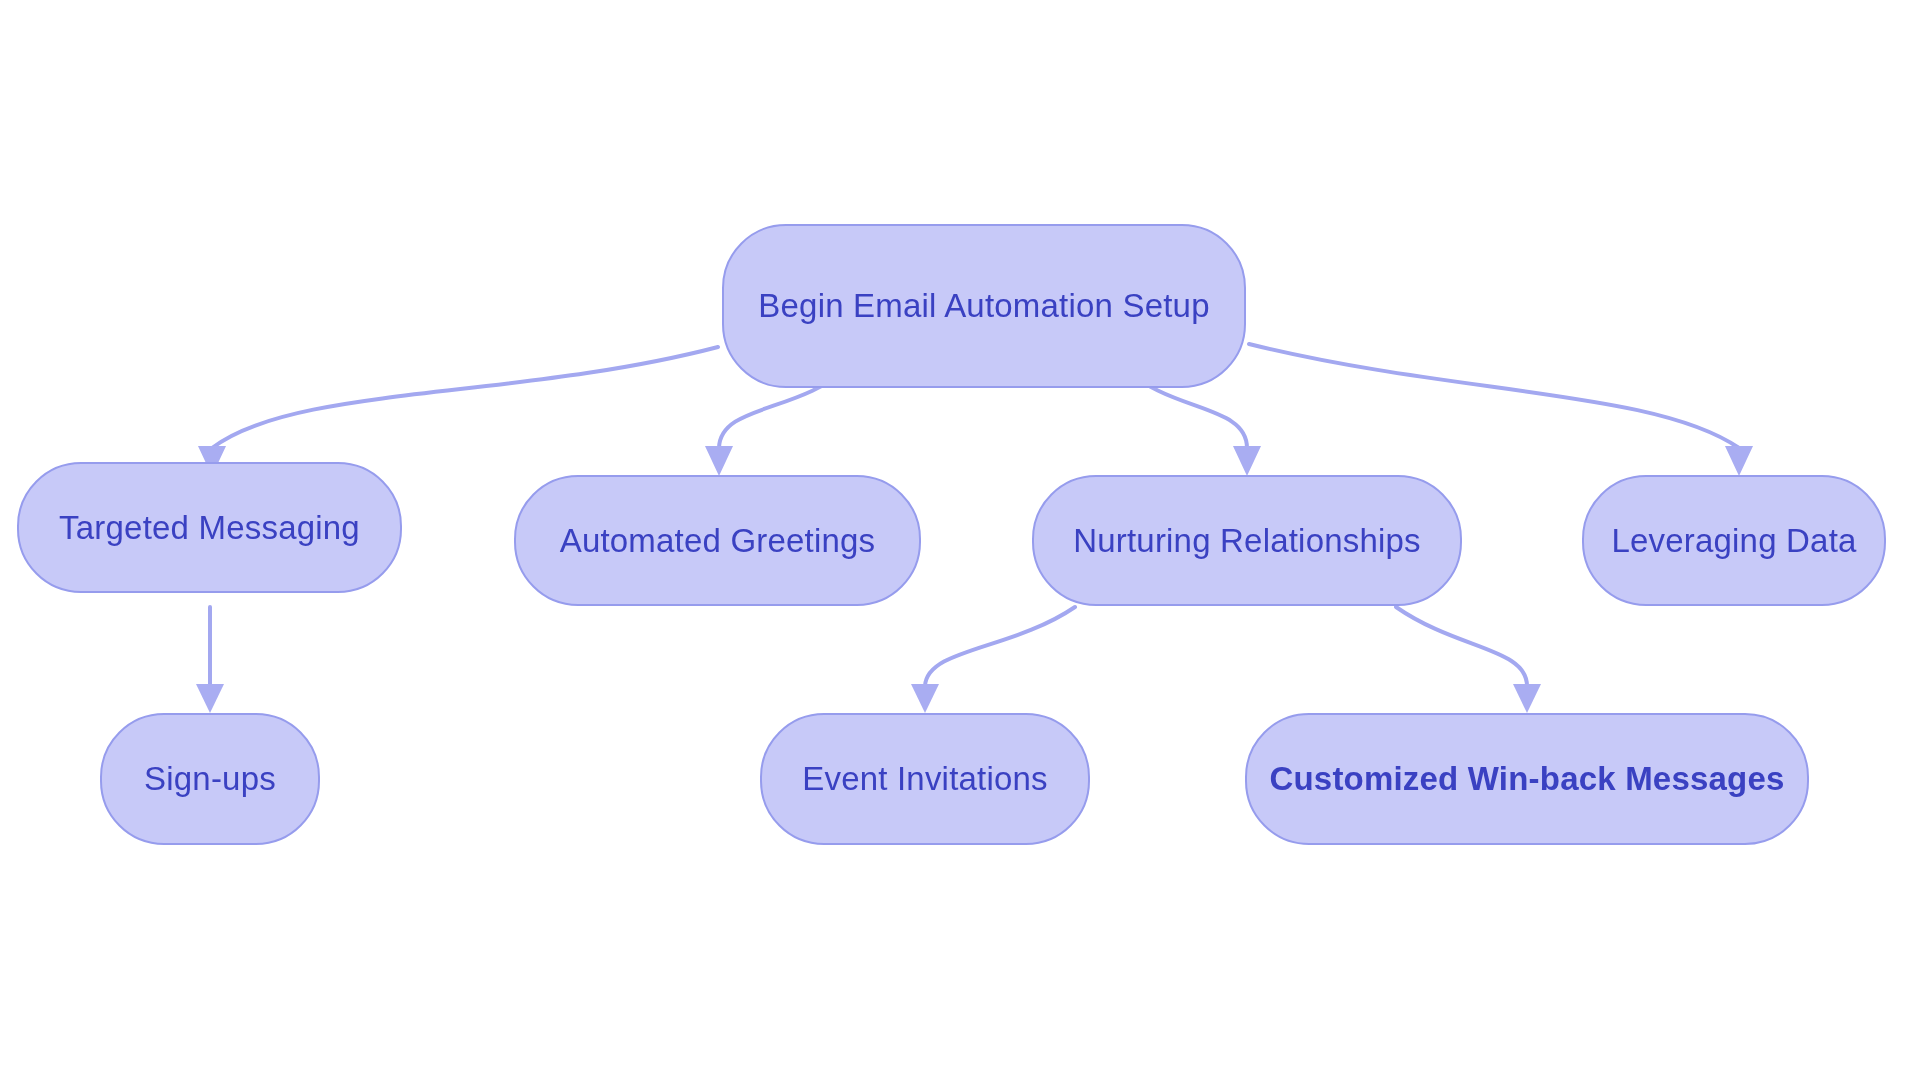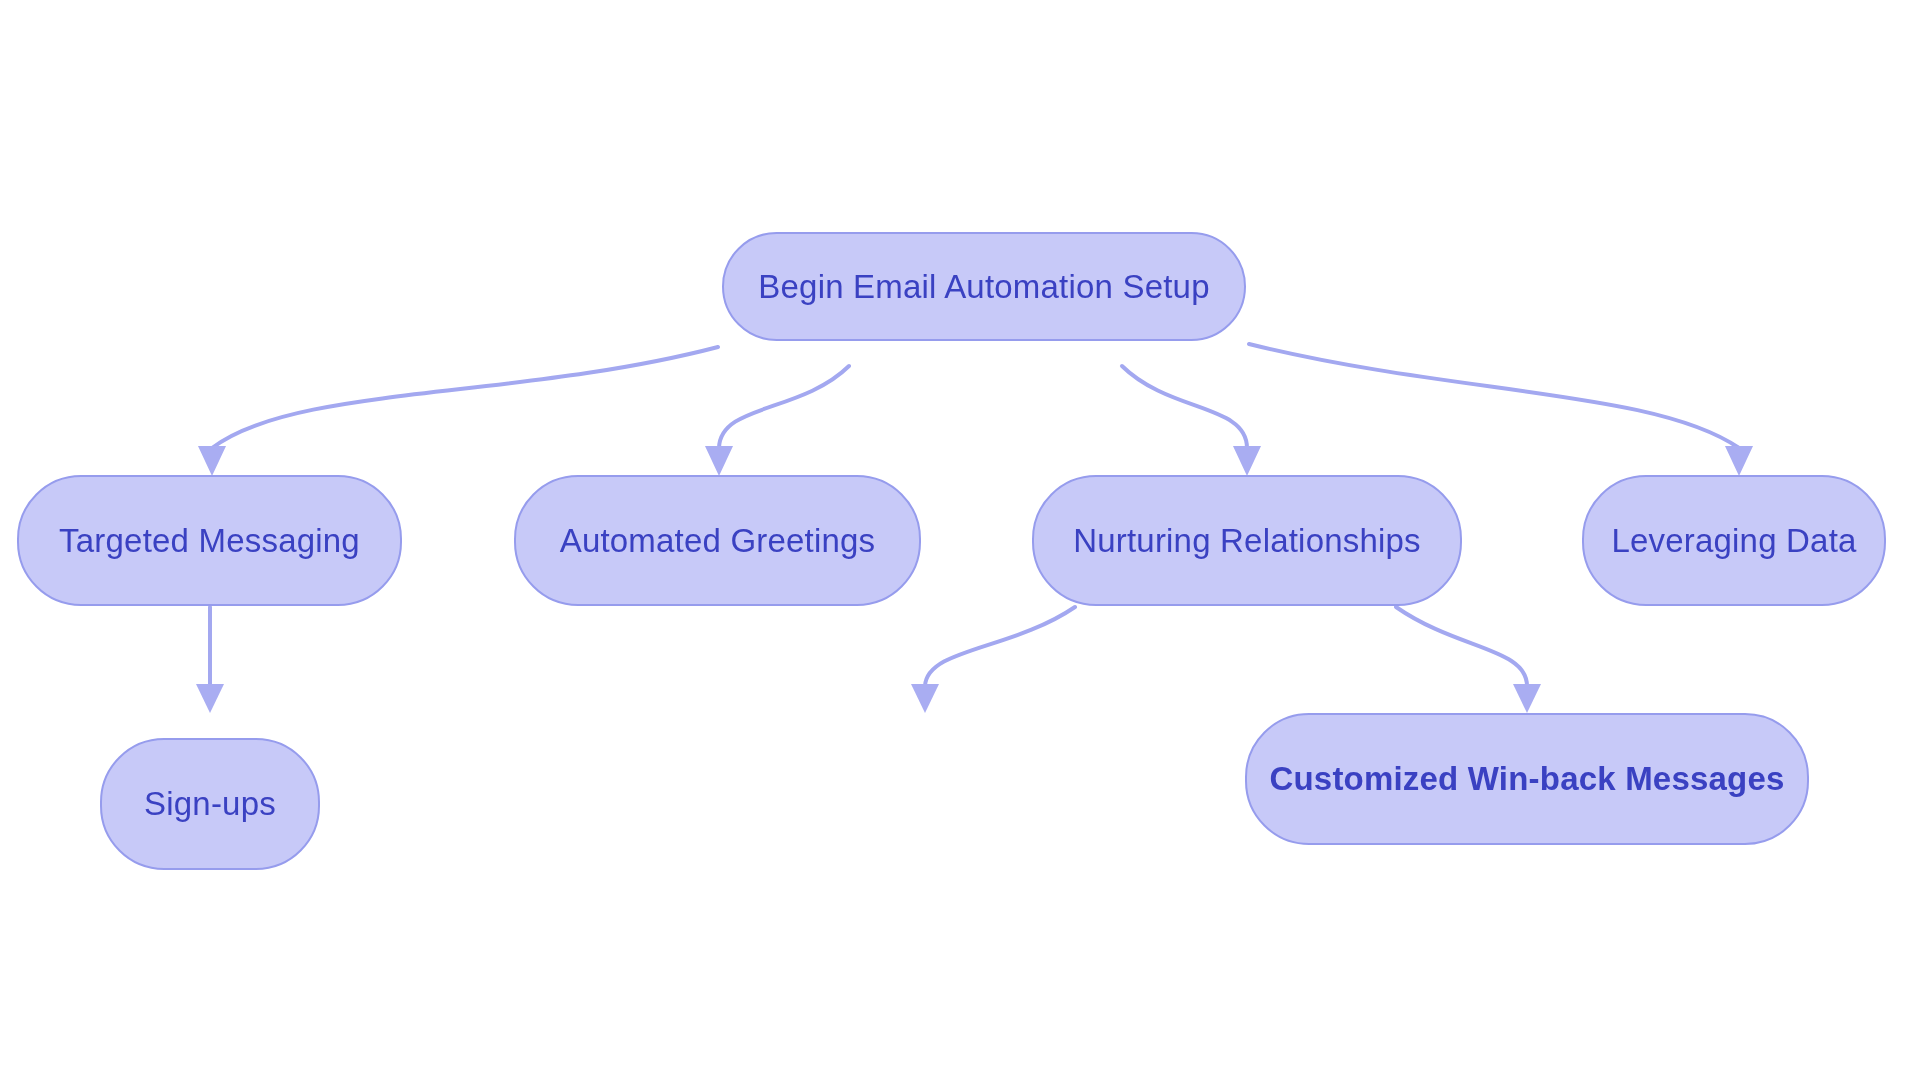--- a/index.html
+++ b/index.html
@@ -40,26 +40,26 @@
     justify-content: center;
     background: var(--node-fill, #c7c9f8);
     border: 2px solid var(--node-border, #969ced);
     border-radius: 64px;
     color: var(--node-text, #3a41c2);
     font-size: 33px;
     letter-spacing: 0.2px;
     white-space: nowrap;
     text-align: center;
   }
-  .node-begin      { left: 722px;  top: 232px; width: 524px; height: 109px; }
-  .node-targeted   { left: 17px;   top: 475px; width: 385px; height: 131px; }
+  .node-begin      { left: 722px;  top: 224px; width: 524px; height: 164px; }
+  .node-targeted   { left: 17px;   top: 462px; width: 385px; height: 131px; }
   .node-automated  { left: 514px;  top: 475px; width: 407px; height: 131px; }
   .node-nurturing  { left: 1032px; top: 475px; width: 430px; height: 131px; }
   .node-leveraging { left: 1582px; top: 475px; width: 304px; height: 131px; align-items: center; }
-  .node-signups    { left: 100px;  top: 713px; width: 220px; height: 132px; margin-top: 25px; }
+  .node-signups    { left: 100px;  top: 713px; width: 220px; height: 132px; }
   .node-event      { left: 760px;  top: 713px; width: 330px; height: 132px; }
   .node-winback    { left: 1245px; top: 713px; width: 564px; height: 132px; font-weight: bold; }
 </style>
 </head>
 <body>
 
 <div class="canvas">
 
   <svg class="edges-layer" viewBox="0 0 1920 1083" xmlns="http://www.w3.org/2000/svg">
 
@@ -96,17 +96,20 @@
   </div>
   <div class="node node-nurturing">
     <span>Nurturing Relationships</span>
   </div>
   <div class="node node-leveraging">
     <span>Leveraging Data</span>
   </div>
   <div class="node node-signups">
     <span>Sign-ups</span>
   </div>
+  <div class="node node-event">
+    <span>Event Invitations</span>
+  </div>
   <div class="node node-winback">
     <span>Customized Win-back Messages</span>
   </div>
 
 </div>
 
 </body></html>

